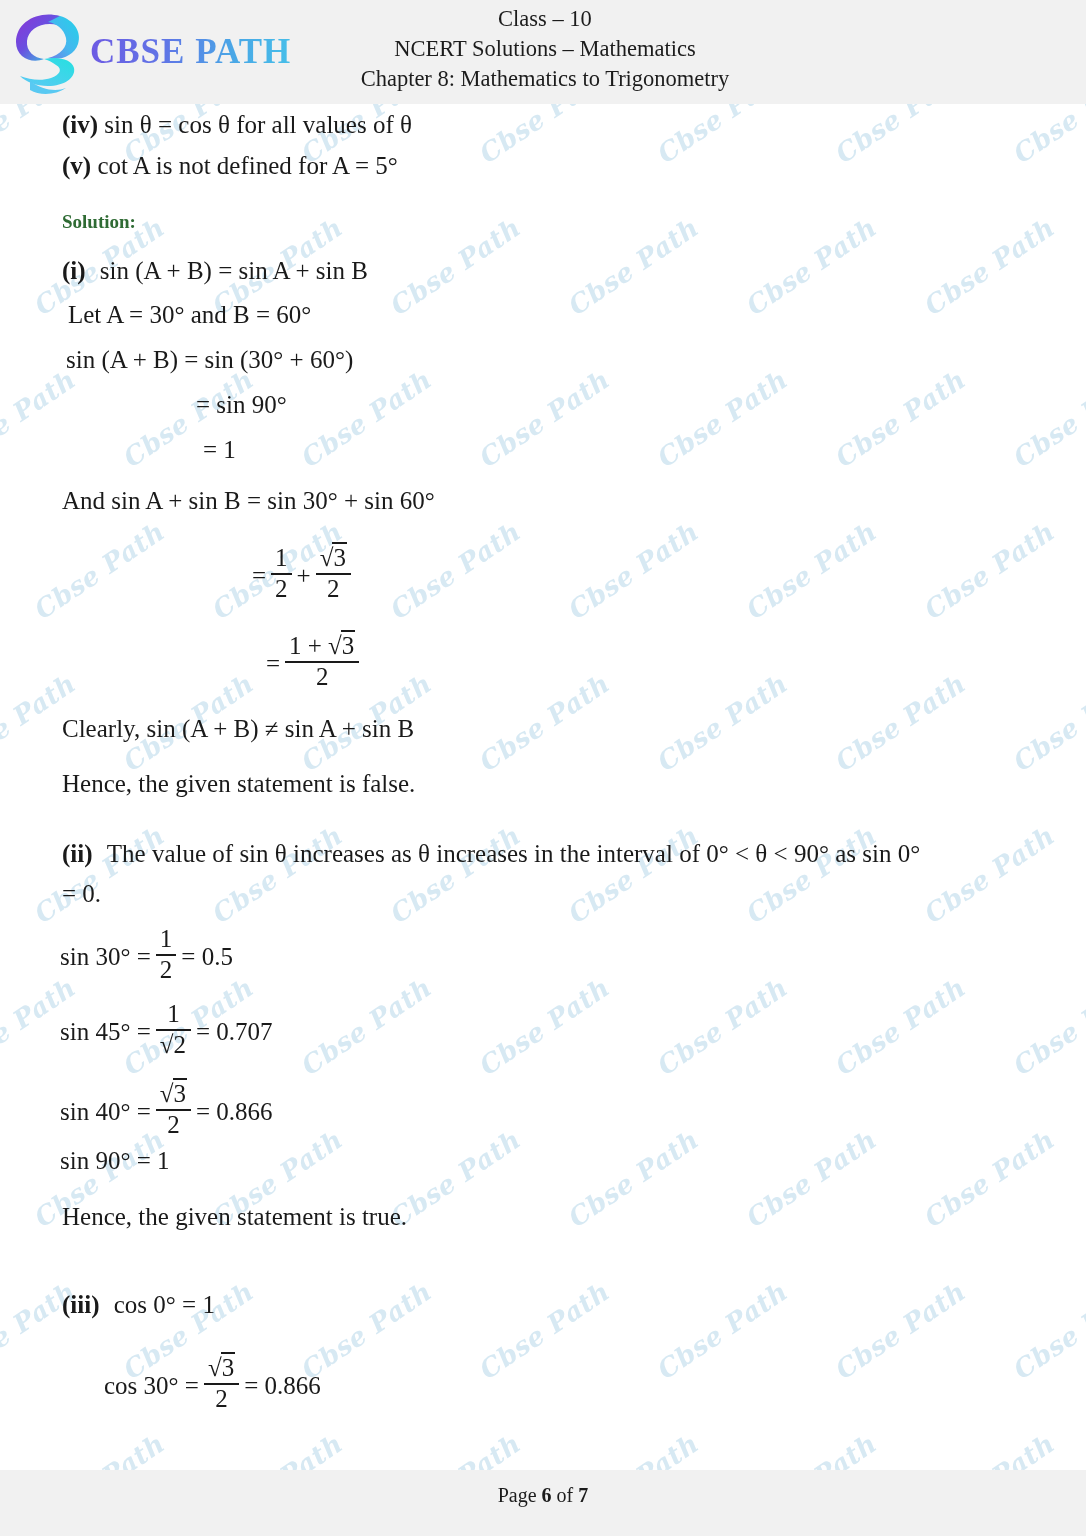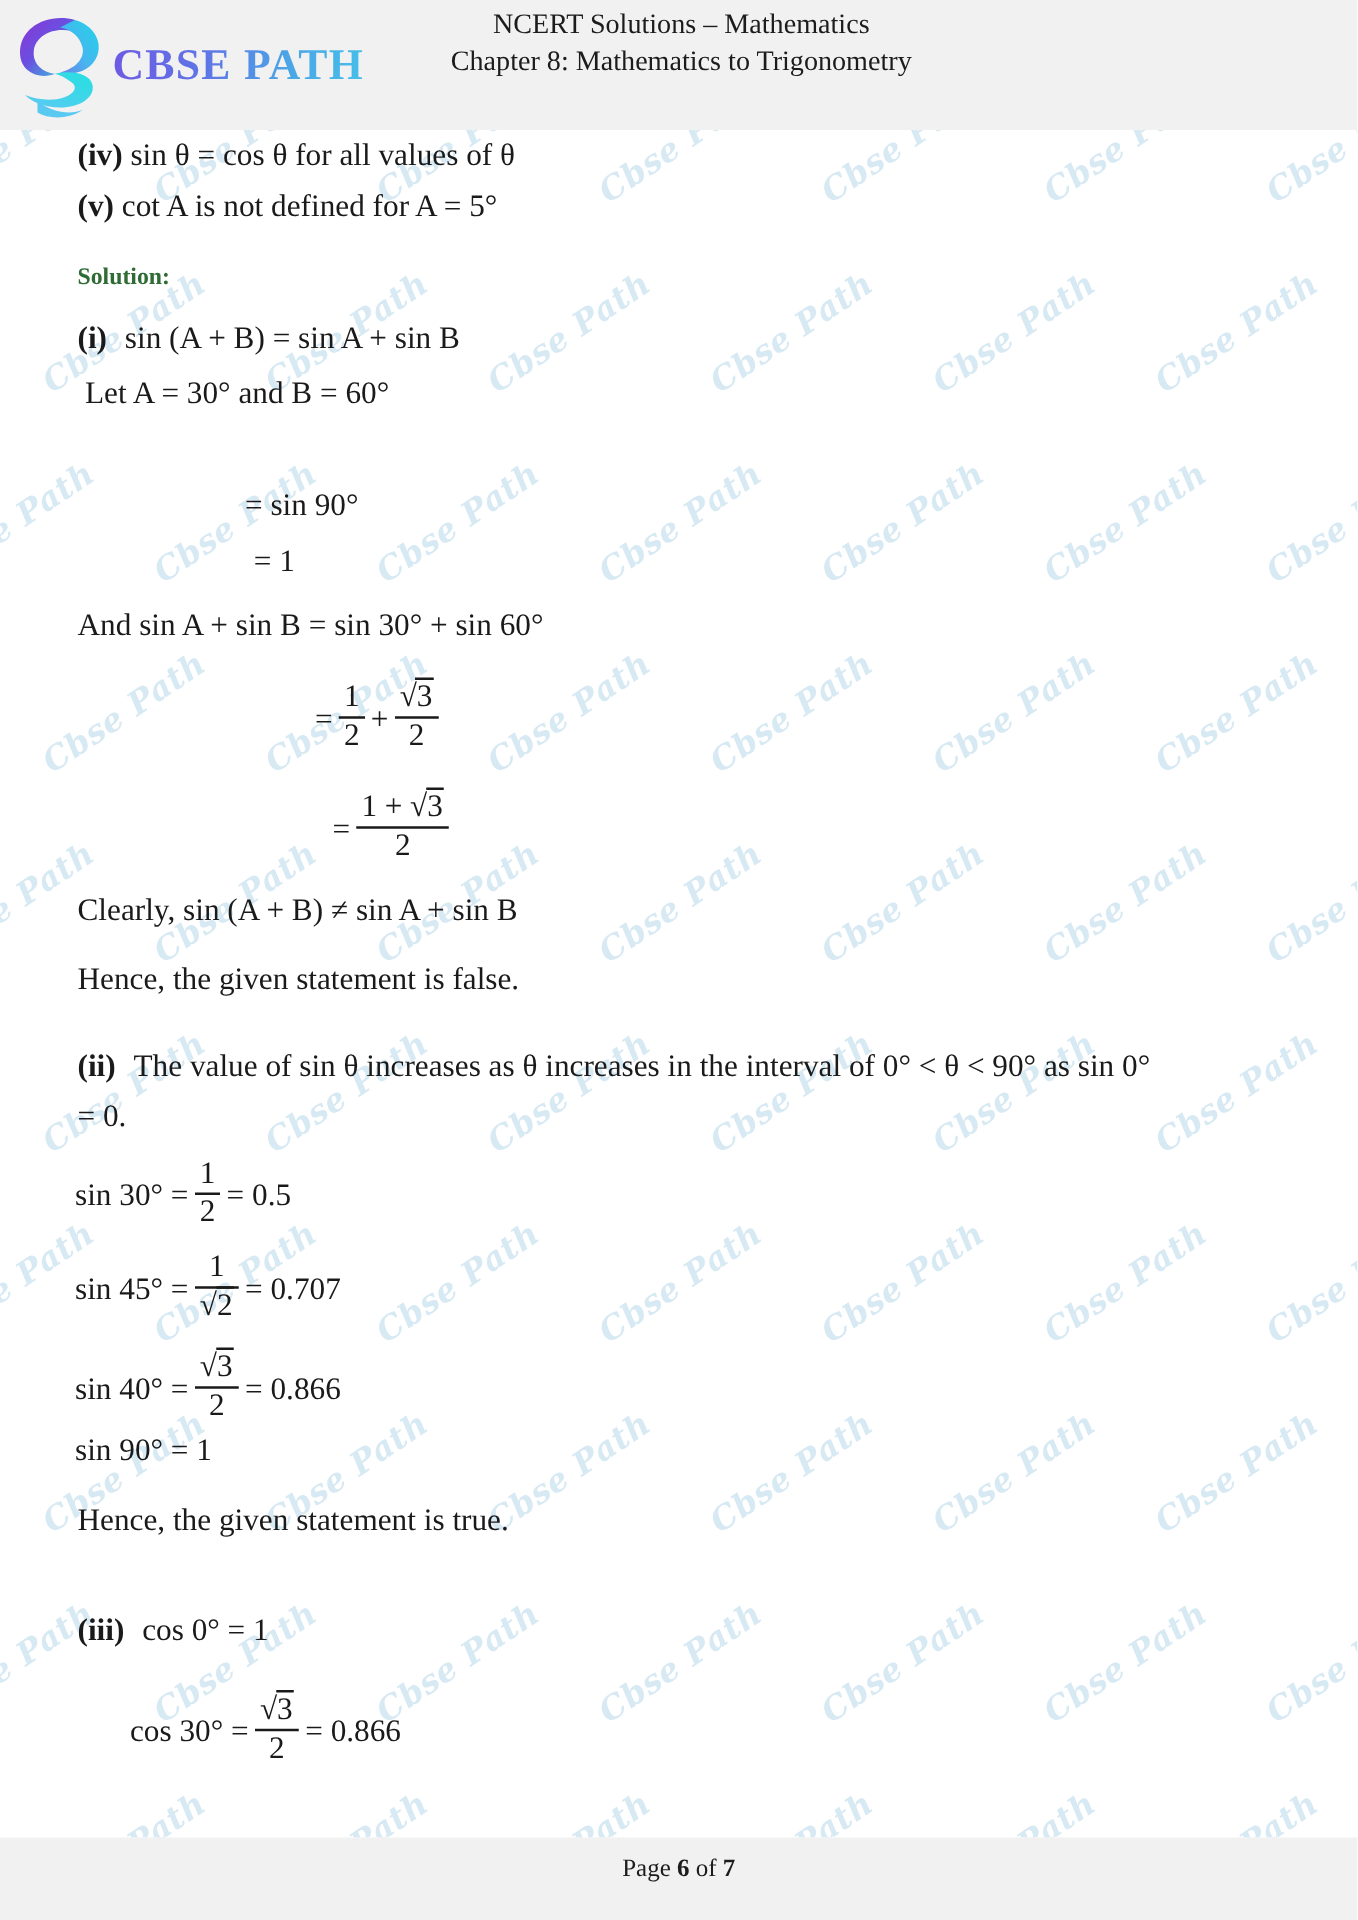--- a/index.html
+++ b/index.html
@@ -253,20 +253,21 @@
         </defs>
         <path d="M52 10 C30 4 8 16 8 36 C8 52 24 58 36 53 C26 52 18 45 19 35 C20 23 34 15 50 19 Z" fill="url(#g1)"></path>
         <path d="M52 10 C66 14 74 26 70 38 C66 50 52 55 40 52 C52 49 60 41 58 32 C56 23 48 17 40 16 Z" fill="url(#g2)"></path>
         <path d="M36 53 C50 50 64 53 66 62 C68 72 56 80 40 80 C28 80 18 76 12 70 C22 74 34 75 43 72 C52 69 55 63 48 59 C44 56 40 54 36 53 Z" fill="url(#g3)"></path>
         <path d="M22 75 C34 84 48 86 58 82 C48 89 32 90 22 84 Z" fill="#59c9f2"></path>
       </svg>
       <span id="logo-text">CBSE PATH</span>
     </div>
 
     <div id="header-titles">
+      <div>Class – 10</div>
       <div>NCERT Solutions – Mathematics</div>
       <div>Chapter 8: Mathematics to Trigonometry</div>
     </div>
   </div>
 
   <div id="content">
 
     <div class="ln" style="left:62px; top:8px;">
       <span class="bold">(iv)</span>
       <span>sin θ = cos θ for all values of θ</span>
@@ -279,20 +280,21 @@
 
     <div class="ln solution" style="left:62px; top:108px;">Solution:</div>
 
     <div class="ln" style="left:62px; top:154px;">
       <span class="bold">(i)</span>
       <span style="margin-left:8px;text-align:right;">sin (A + B) = sin A + sin B</span>
     </div>
 
     <div class="ln" style="left:68px; top:198px;">Let A = 30° and B = 60°</div>
 
+    <div class="ln" style="left:66px; top:243px;">sin (A + B) = sin (30° + 60°)</div>
 
     <div class="ln" style="left:196px; top:288px;">= sin 90°</div>
 
     <div class="ln" style="left:203px; top:333px;">= 1</div>
 
     <div class="ln" style="left:62px; top:384px;">And  sin A + sin B = sin 30° + sin 60°</div>
 
     <div class="ln" style="left:252px; top:442px; display:flex; align-items:center;">
       <span>=</span>
       <span class="frac">

